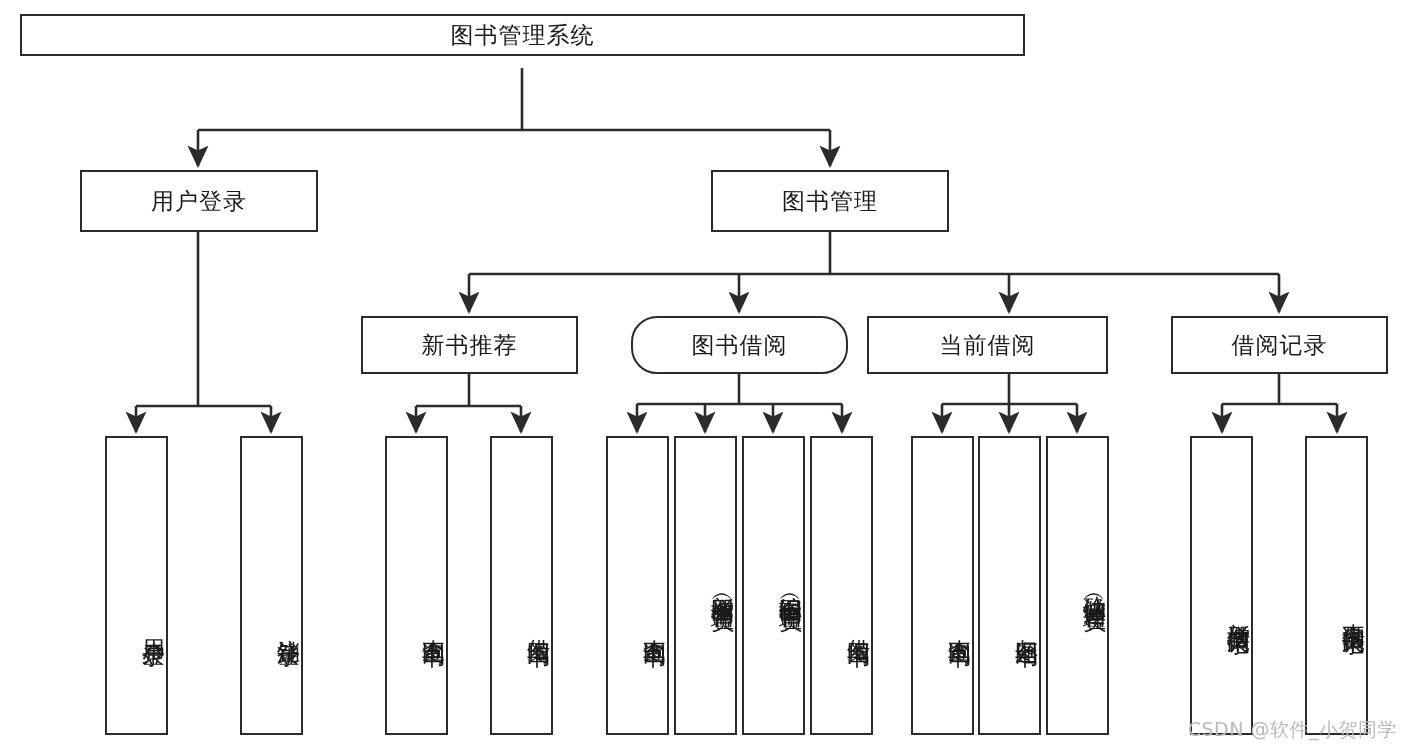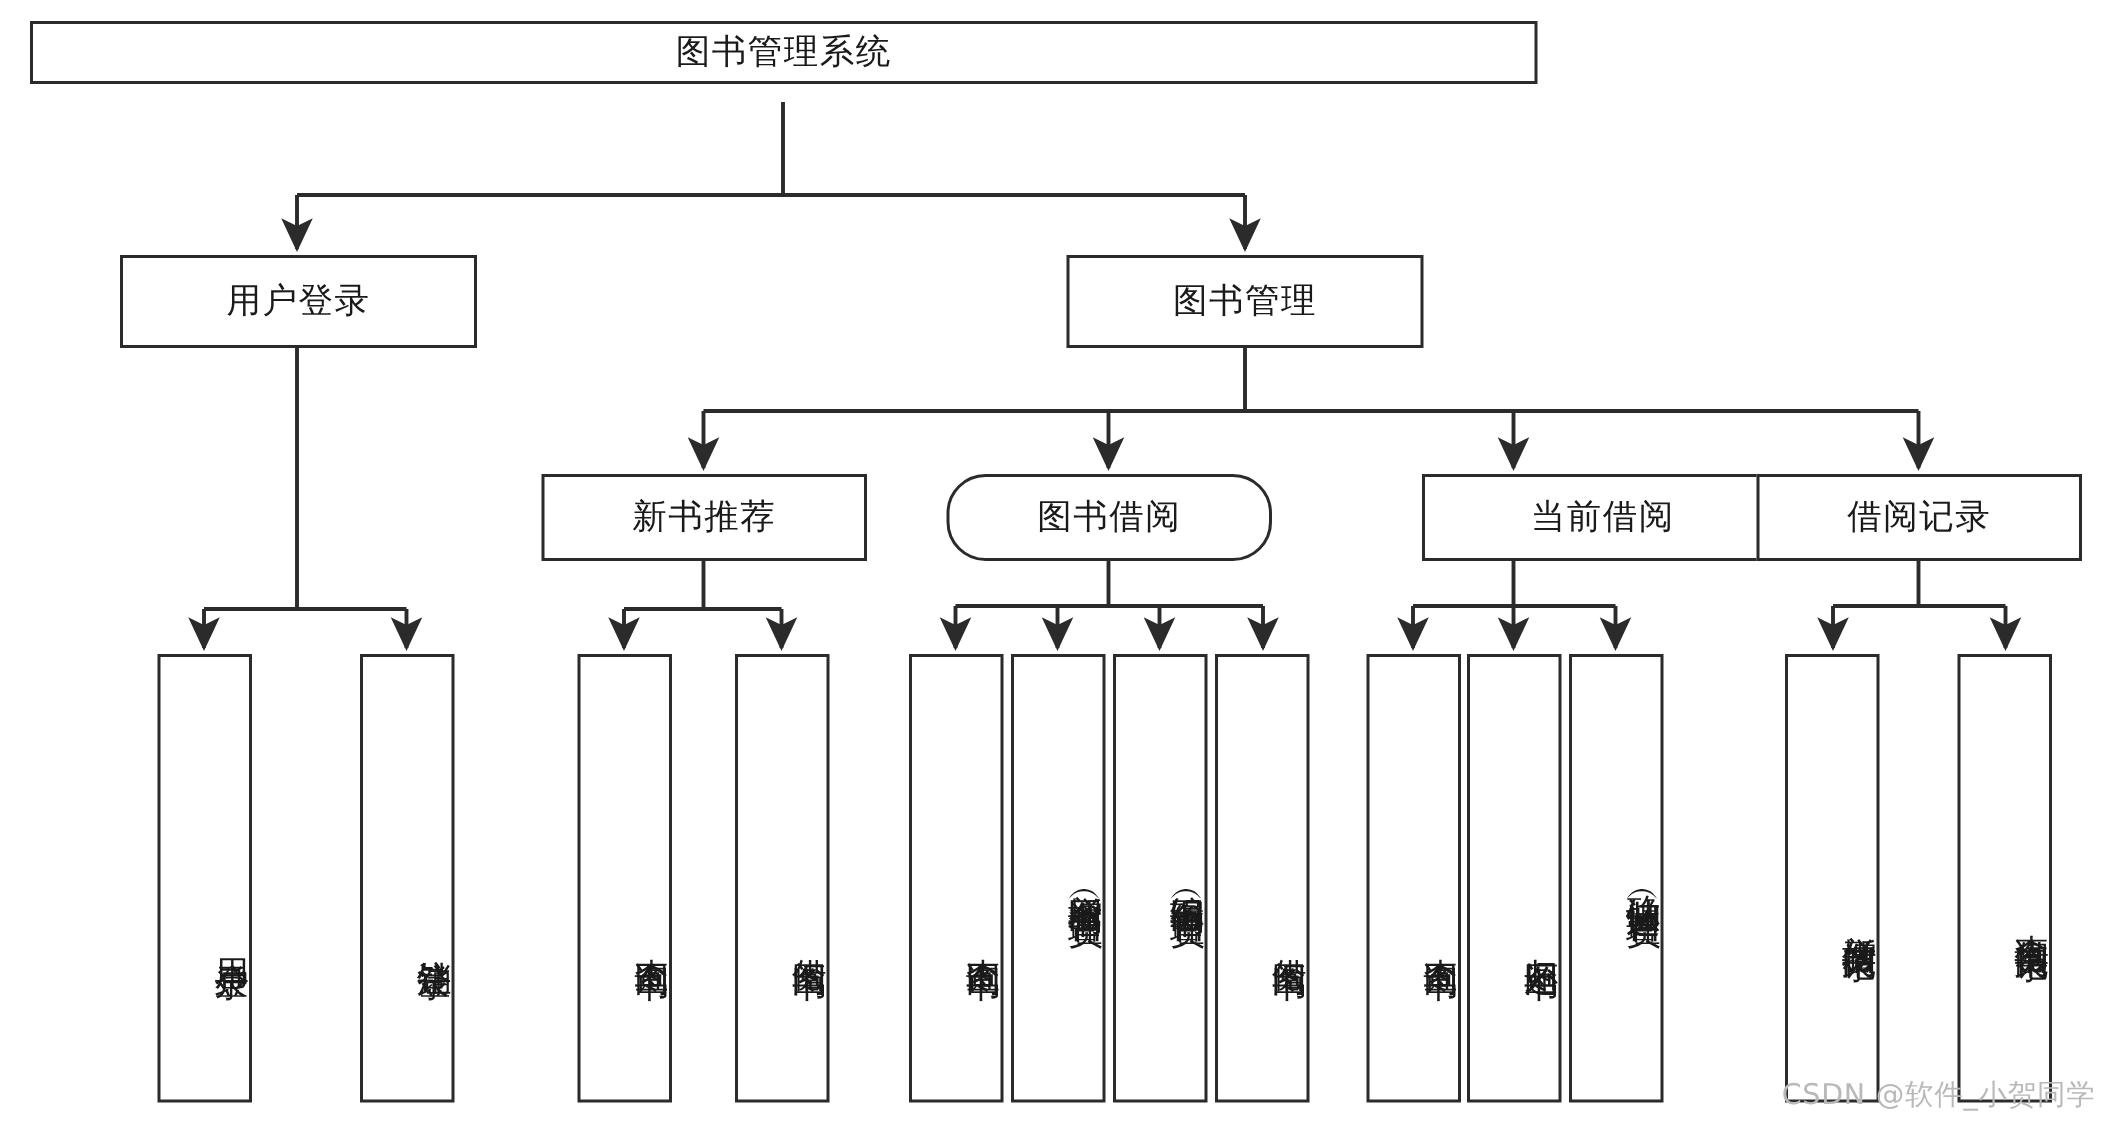--- a/index.html
+++ b/index.html
@@ -135,21 +135,21 @@
   <div class="node horiz" style="left:711px; top:170px; width:238px; height:62px;">
     <span class="label">图书管理</span>
   </div>
 
   <div class="node horiz" style="left:361px; top:316px; width:217px; height:58px;text-align:center;">
     <span class="label">新书推荐</span>
   </div>
   <div class="node horiz" style="left:631px; top:316px; width:217px; height:58px;border-radius:26px;">
     <span class="label">图书借阅</span>
   </div>
-  <div class="node horiz" style="left:948px; top:316px; width:241px; height:58px;">
+  <div class="node horiz" style="left:867px; top:316px; width:241px; height:58px;">
     <span class="label">当前借阅</span>
   </div>
   <div class="node horiz" style="left:1171px; top:316px; width:217px; height:58px;">
     <span class="label">借阅记录</span>
   </div>
 
   <div class="node vert" style="left:105px; top:436px; width:63px; height:299px; padding-top:85px;">
     <span class="label">用户登录</span>
   </div>
   <div class="node vert" style="left:240px; top:436px; width:63px; height:299px; padding-top:85px;">

